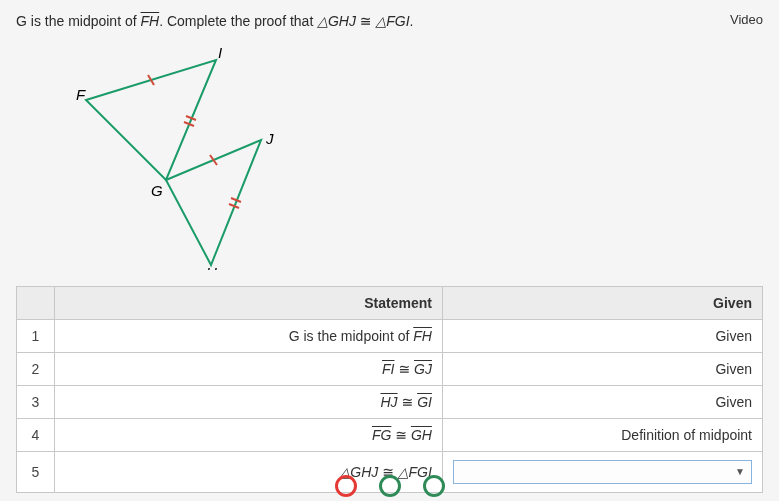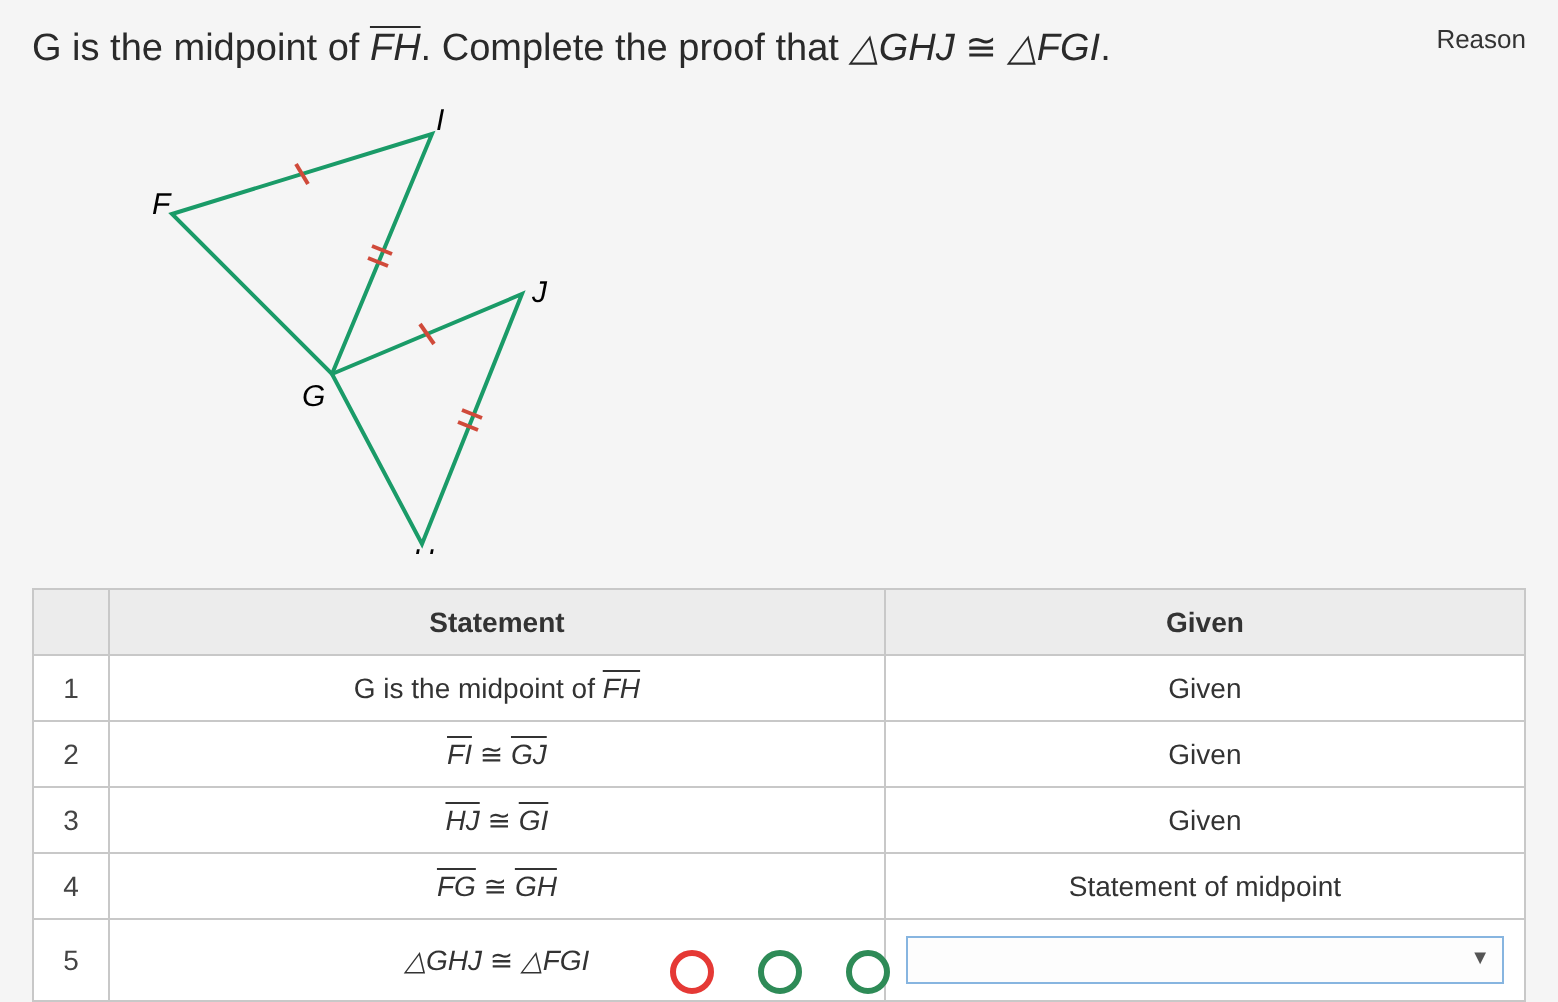--- a/index.html
+++ b/index.html
@@ -1,23 +1,23 @@
 <!DOCTYPE html>
 <html><head>
 <meta charset="utf-8">
 <style>
 *{margin:0;padding:0;box-sizing:border-box}
 body{width:779px;height:501px;background:#f5f5f5;font-family:Arial,Helvetica,sans-serif;color:#333;position:relative;overflow:hidden}
 .page{padding:12px 16px 0 16px}
 .top-row{display:flex;justify-content:space-between;align-items:flex-start}
-.prompt{font-size:19px;color:#2a2a2a;line-height:1.4}
+.prompt{font-size:14px;color:#2a2a2a;line-height:1.4}
 .video-link{font-size:13px;color:#333;cursor:pointer}
 .figure{margin:8px 0 12px 50px}
 .tbl{width:100%;border-collapse:collapse;background:#fff;font-size:14px}
-.tbl th,.tbl td{border:1px solid #c8c8c8;padding:8px 10px;text-align:center;vertical-align:middle}
+.tbl th,.tbl td{border:1px solid #c8c8c8;padding:8px 10px;text-align:right;vertical-align:middle}
 .tbl th{background:#ececec;font-weight:bold;color:#333}
 .tbl td.num{width:38px;text-align:center;color:#444}
 .stmt-col{width:52%}
 .overline-span{text-decoration:overline;font-style:italic}
 .ital{font-style:italic}
 .reason-input{width:100%;height:24px;border:1px solid #87b5e0;background:#fdfdfd;padding:2px 6px;font-size:13px;display:flex;align-items:center;justify-content:flex-end}
 .dd-arrow{font-size:10px;color:#555}
 .bottom-dots{position:absolute;bottom:4px;left:50%;transform:translateX(-50%);display:flex;gap:22px}
 .dot{width:22px;height:22px;border-radius:50%;border:3px solid}
 .dot.red{border-color:#e53935}
@@ -26,21 +26,21 @@
 .tri{font-family:'Segoe UI Symbol','Arial Unicode MS',sans-serif}
 </style>
 </head>
 <body>
 
 <div class="page">
   <div class="top-row">
     <div class="prompt">
       <span>G is the midpoint of </span><span class="overline-span">FH</span><span>. Complete the proof that </span><span class="tri ital">△GHJ</span><span class="congr"> ≅ </span><span class="tri ital">△FGI</span><span>.</span>
     </div>
-    <div class="video-link">Reason</div>
+    <div class="video-link">Video</div>
   </div>
 
   <div class="figure">
     <svg width="230" height="230" viewBox="0 0 230 230">
 
       <polygon points="20,60 150,20 100,140" fill="none" stroke="#1a9b68" stroke-width="2"></polygon>
       <polygon points="100,140 195,100 145,225" fill="none" stroke="#1a9b68" stroke-width="2"></polygon>
 
       <g stroke="#d04a3a" stroke-width="2">
         <line x1="82" y1="35" x2="88" y2="45"></line>
@@ -81,21 +81,21 @@
         <td>Given</td>
       </tr>
       <tr>
         <td class="num">3</td>
         <td><span class="overline-span">HJ</span><span class="congr"> ≅ </span><span class="overline-span">GI</span></td>
         <td>Given</td>
       </tr>
       <tr>
         <td class="num">4</td>
         <td><span class="overline-span">FG</span><span class="congr"> ≅ </span><span class="overline-span">GH</span></td>
-        <td>Statement of midpoint</td>
+        <td>Definition of midpoint</td>
       </tr>
       <tr>
         <td class="num">5</td>
         <td><span class="tri ital">△GHJ</span><span class="congr"> ≅ </span><span class="tri ital">△FGI</span></td>
         <td>
           <div class="reason-input">
             <span></span>
             <span class="dd-arrow">▼</span>
           </div>
         </td>

